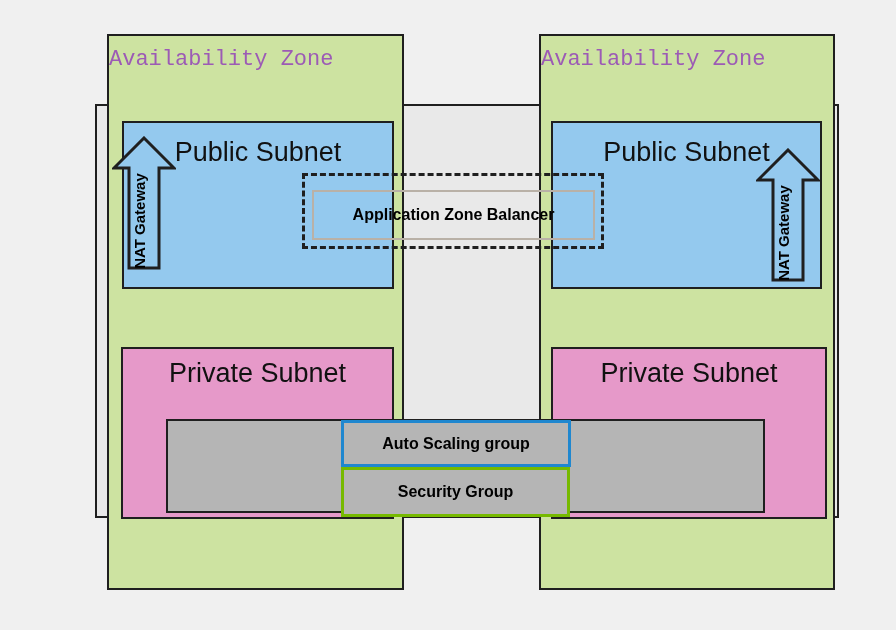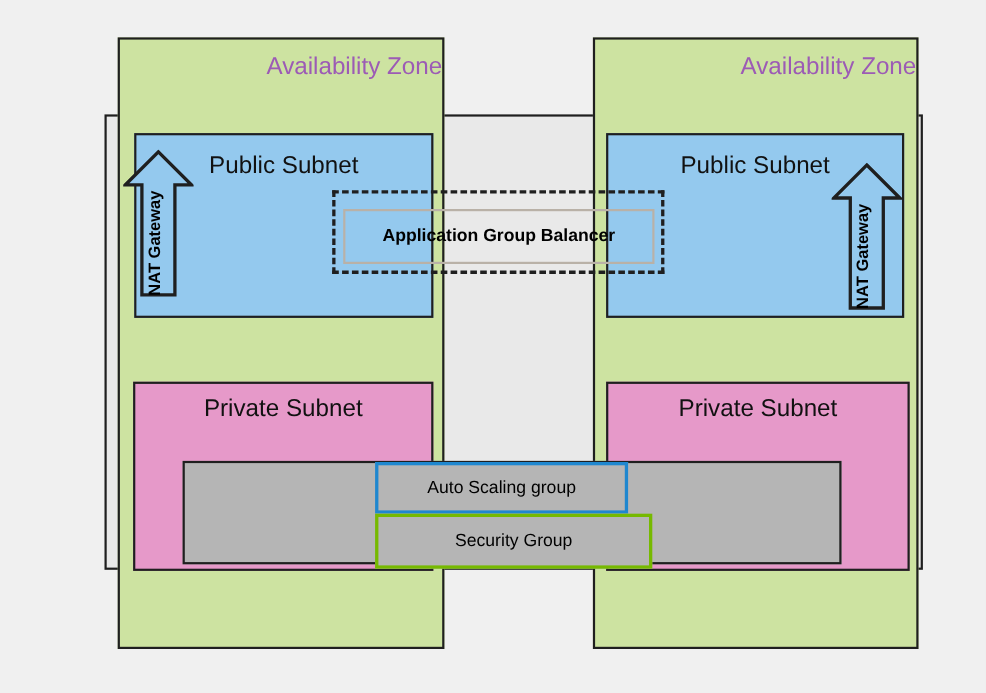--- a/index.html
+++ b/index.html
@@ -37,60 +37,61 @@
   }
   .az{
     background:var(--az-fill);
     border:2px solid var(--outline);
     z-index:2;
   }
   .az.left{left:107px;top:34px;width:297px;height:556px;}
   .az.right{left:539px;top:34px;width:296px;height:556px;}
   .az-title{
     margin-top:11px;
-    text-align:right;
+    text-align:left;
     font-size:22px;
     color:var(--az-title);
+    font-family:Liberation Mono, monospace;
   }
   .subnet{
     border:2px solid var(--outline);
     z-index:3;
     text-align:center;
   }
   .subnet.public{background:var(--public-subnet-fill);}
   .subnet.private{background:var(--private-subnet-fill);}
   .subnet.public.left{left:122px;top:121px;width:272px;height:168px;}
   .subnet.public.right{left:551px;top:121px;width:271px;height:168px;}
   .subnet.private.left{left:121px;top:347px;width:273px;height:172px;}
   .subnet.private.right{left:551px;top:347px;width:276px;height:172px;}
-  .subnet-title{font-size:22px;color:var(--text);}
+  .subnet-title{font-size:27px;color:var(--text);}
   .subnet.public .subnet-title{margin-top:14px;}
   .subnet.private .subnet-title{margin-top:9px;}
   .instances-box{
     left:166px;top:419px;width:599px;height:94px;
     background:var(--instance-fill);
     border:2px solid var(--outline);
     z-index:4;
   }
   .asg-box{
     left:341px;top:420px;width:230px;height:47px;
     background:var(--instance-fill);
     border:3px solid var(--asg-border);
     z-index:5;
     display:flex;align-items:center;justify-content:center;
   }
   .sg-box{
-    left:341px;top:467px;width:252px;height:50px;
+    left:341px;top:467px;width:229px;height:50px;
     background:var(--instance-fill);
     border:3px solid var(--sg-border);
     z-index:5;
     display:flex;align-items:center;justify-content:center;
   }
   .asg-box .box-label,.sg-box .box-label{
-    font-size:16px;font-weight:normal;color:#000;
+    font-size:16px;font-weight:bold;color:#000;
   }
   .alb-dashed{
     left:302px;top:173px;width:302px;height:76px;
     border:3px dashed var(--outline);
     background:transparent;
     z-index:6;
   }
   .alb-inner{
     left:312px;top:190px;width:283px;height:50px;
     border:2px solid var(--alb-inner-border);
@@ -148,21 +149,21 @@
   <div class="abs asg-box">
     <span class="box-label">Auto Scaling group</span>
   </div>
 
   <div class="abs sg-box">
     <span class="box-label">Security Group</span>
   </div>
 
   <div class="abs alb-dashed"></div>
   <div class="abs alb-inner">
-    <span class="box-label">Application Group Balancer</span>
+    <span class="box-label">Application Zone Balancer</span>
   </div>
 
   <div class="abs nat-arrow left">
     <svg width="64" height="134" viewBox="0 0 64 134">
       <polygon points="32,2 62,32 47,32 47,132 17,132 17,32 2,32" fill="var(--public-subnet-fill)" stroke="var(--outline)" stroke-width="3" stroke-linejoin="miter"></polygon>
       <text x="33" y="85" text-anchor="middle" transform="rotate(-90 33 85)">NAT Gateway</text>
     </svg>
   </div>
 
   <div class="abs nat-arrow right">

